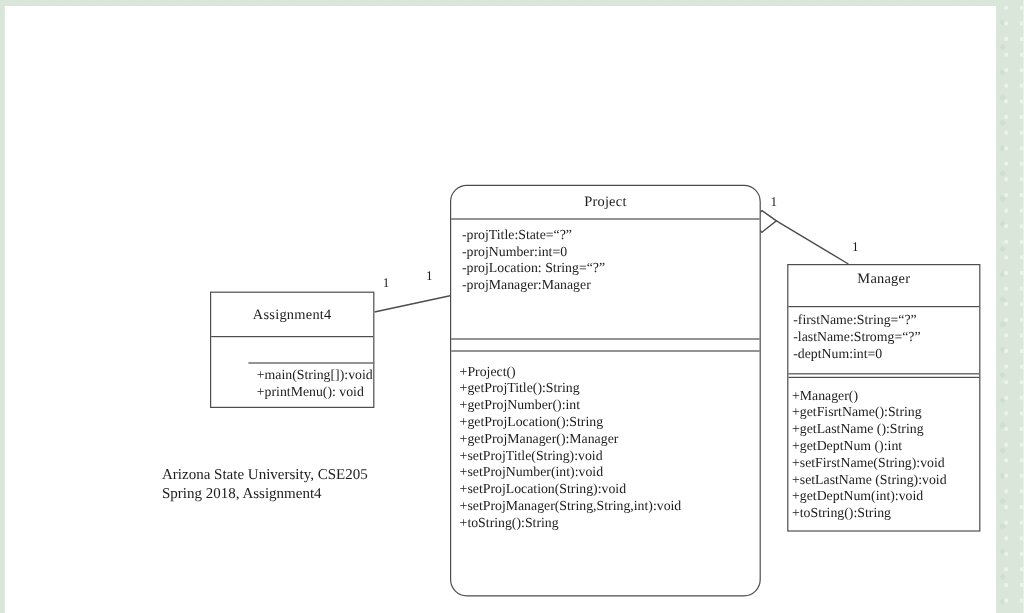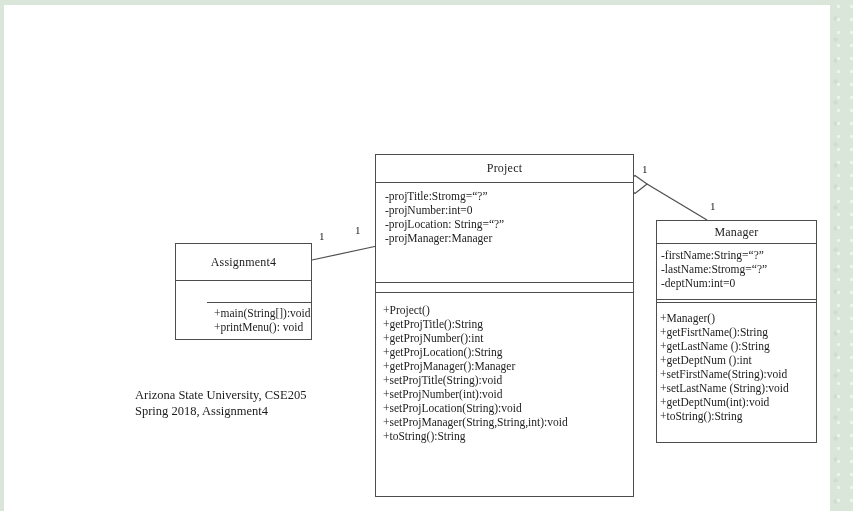--- a/index.html
+++ b/index.html
@@ -32,29 +32,29 @@
     letter-spacing:.2px;
   }
   .c-sec{border-top:1px solid #4d4d4d;box-sizing:border-box;}
   .c-text{font-size:11.5px;line-height:14px;white-space:pre;}
   
   .box-assignment4{left:175px;top:243px;width:137px;height:97px;}
   .box-assignment4 .c-title{height:36px;}
   .box-assignment4 .c-attrs{height:22px;}
   .box-assignment4 .c-methods{flex:1;padding:3px 0 0 7px;margin-left:31px;}
   
-  .box-project{left:375px;top:154px;width:259px;height:343px;}
+  .box-project{left:375px;top:154px;width:259px;height:343px;border-radius:14px;}
   .box-project .c-title{height:27px;}
   .box-project .c-attrs{height:100px;padding:6px 0 0 9px;}
   .box-project .c-gap{height:10px;}
   .box-project .c-methods{flex:1;padding:10px 0 0 7px;}
   
   .box-manager{left:656px;top:220px;width:161px;height:223px;justify-content:center;}
   .box-manager .c-title{height:22px;}
-  .box-manager .c-attrs{height:56px;padding:4px 0 0 4px;}
+  .box-manager .c-attrs{height:56px;padding:4px 0 0 4px;margin-top:12px;}
   .box-manager .c-gap{height:3px;}
   .box-manager .c-methods{flex:1;padding:8px 0 0 3px;}
   .mult{
     position:absolute;font-size:11px;color:#1c1c1c;line-height:11px;
   }
   .footer{
     position:absolute;left:108px;top:388px;font-size:12.5px;line-height:15.5px;color:#1c1c1c;margin-left:27px;
   }
 </style>
 </head>
@@ -74,21 +74,21 @@
     <div class="c-sec c-attrs"></div>
     <div class="c-sec c-methods">
       <div class="c-text">+main(String[]):void</div>
       <div class="c-text">+printMenu(): void</div>
     </div>
   </div>
 
   <div class="uml-class box-project">
     <div class="c-title">Project</div>
     <div class="c-sec c-attrs">
-      <div class="c-text">-projTitle:Stromg=“?”</div>
+      <div class="c-text">-projTitle:State=“?”</div>
       <div class="c-text">-projNumber:int=0</div>
       <div class="c-text">-projLocation: String=“?”</div>
       <div class="c-text">-projManager:Manager</div>
     </div>
     <div class="c-sec c-gap"></div>
     <div class="c-sec c-methods">
       <div class="c-text">+Project()</div>
       <div class="c-text">+getProjTitle():String</div>
       <div class="c-text">+getProjNumber():int</div>
       <div class="c-text">+getProjLocation():String</div>

